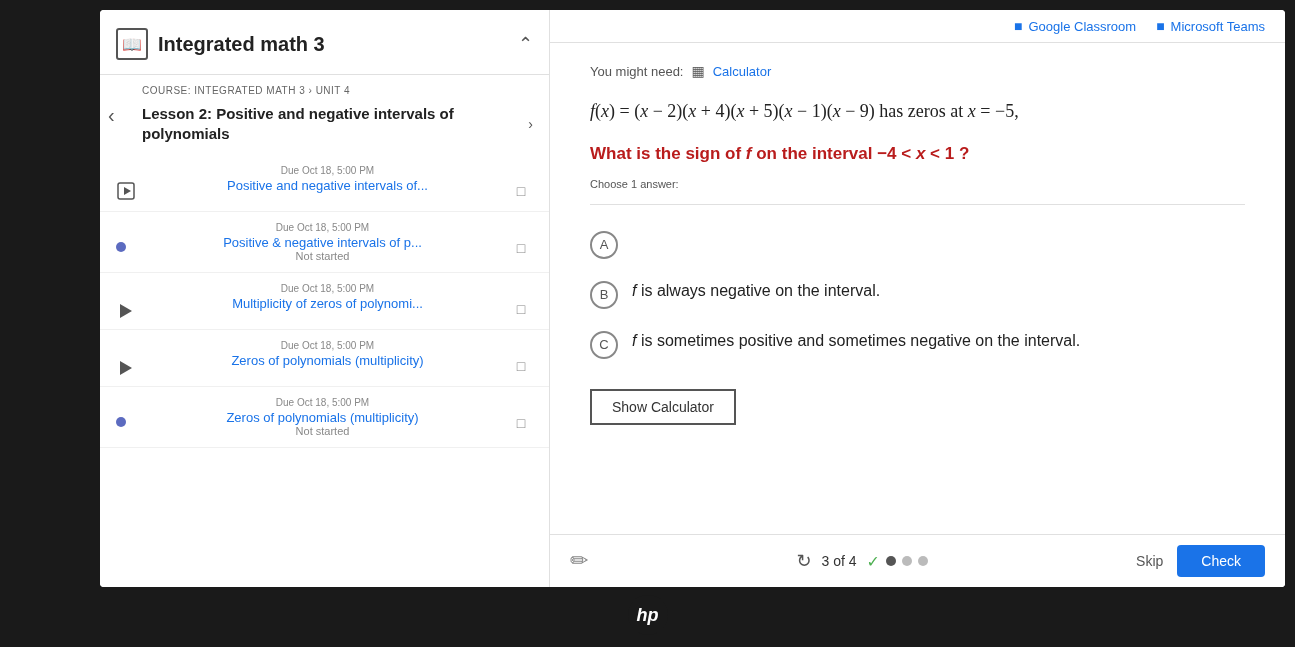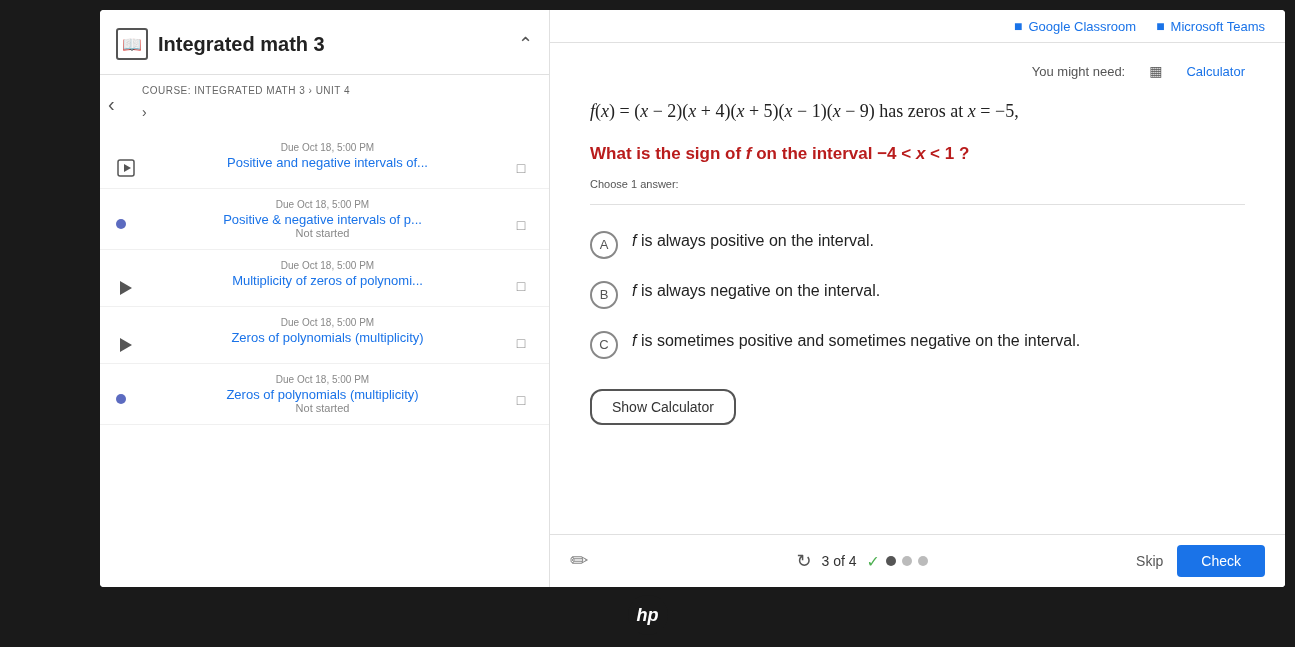--- a/index.html
+++ b/index.html
@@ -214,25 +214,24 @@
 
     .question-area {
       flex: 1;
       padding: 20px 40px;
       overflow-y: auto;
     }
 
     .you-might-need {
       display: flex;
       align-items: center;
-      gap: 24px;
+      gap: 8px;
       margin-bottom: 18px;
       font-size: 13px;
       color: #555;
-      justify-content: flex-end;
     }
 
     .calc-icon {
       font-size: 14px;
     }
 
     .calc-link {
       color: #1a73e8;
       cursor: pointer;
     }
@@ -293,21 +292,21 @@
 
     .show-calc-btn {
       display: inline-flex;
       align-items: center;
       justify-content: center;
       border: 2px solid #555;
       background: #fff;
       color: #333;
       padding: 8px 20px;
       font-size: 14px;
-      border-radius: 12px;
+      border-radius: 0;
       cursor: pointer;
       margin-top: 20px;
     }
 
     .bottom-bar {
       display: flex;
       align-items: center;
       justify-content: space-between;
       padding: 10px 20px;
       border-top: 1px solid #e0e0e0;
@@ -425,20 +424,23 @@
         <span class="sidebar-title">Integrated math 3</span>
       </div>
       <span class="chevron-up">⌃</span>
     </div>
 
     <div style="position:relative; padding: 0 0 0 16px;">
       <span class="left-nav-arrow">‹</span>
       <div style="padding-left: 10px;">
         <div class="course-breadcrumb">COURSE: INTEGRATED MATH 3 › UNIT 4</div>
         <div class="lesson-header">
+          <div style="flex:1;">
+            <span class="lesson-title">Lesson 2: Positive and negative intervals of polynomials</span>
+          </div>
           <span class="right-chevron">›</span>
         </div>
       </div>
     </div>
 
     <div class="lesson-item">
       <div class="lesson-item-left">
         <div class="play-icon">
           <div style="width:18px;height:18px;display:flex;align-items:center;justify-content:center;">
             <svg width="18" height="18" viewBox="0 0 18 18">
@@ -553,23 +555,20 @@
       
       <div class="choose-label">Choose 1 answer:</div>
 
       <hr class="divider">
 
       
       <div class="answer-option">
         <div class="option-circle">
           <span>A</span>
         </div>
-        <span class="option-text">
-          <i>f</i> is always positive on the interval.
-        </span>
       </div>
 
       <div class="answer-option">
         <div class="option-circle">
           <span>B</span>
         </div>
         <span class="option-text">
           <i>f</i> is always negative on the interval.
         </span>
       </div>

